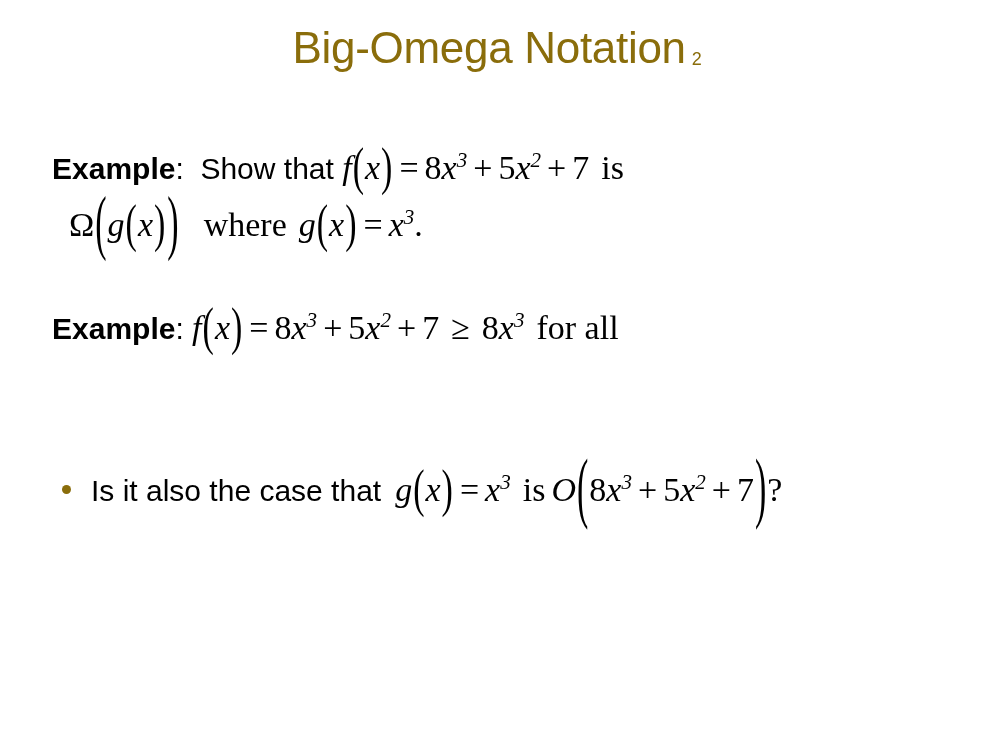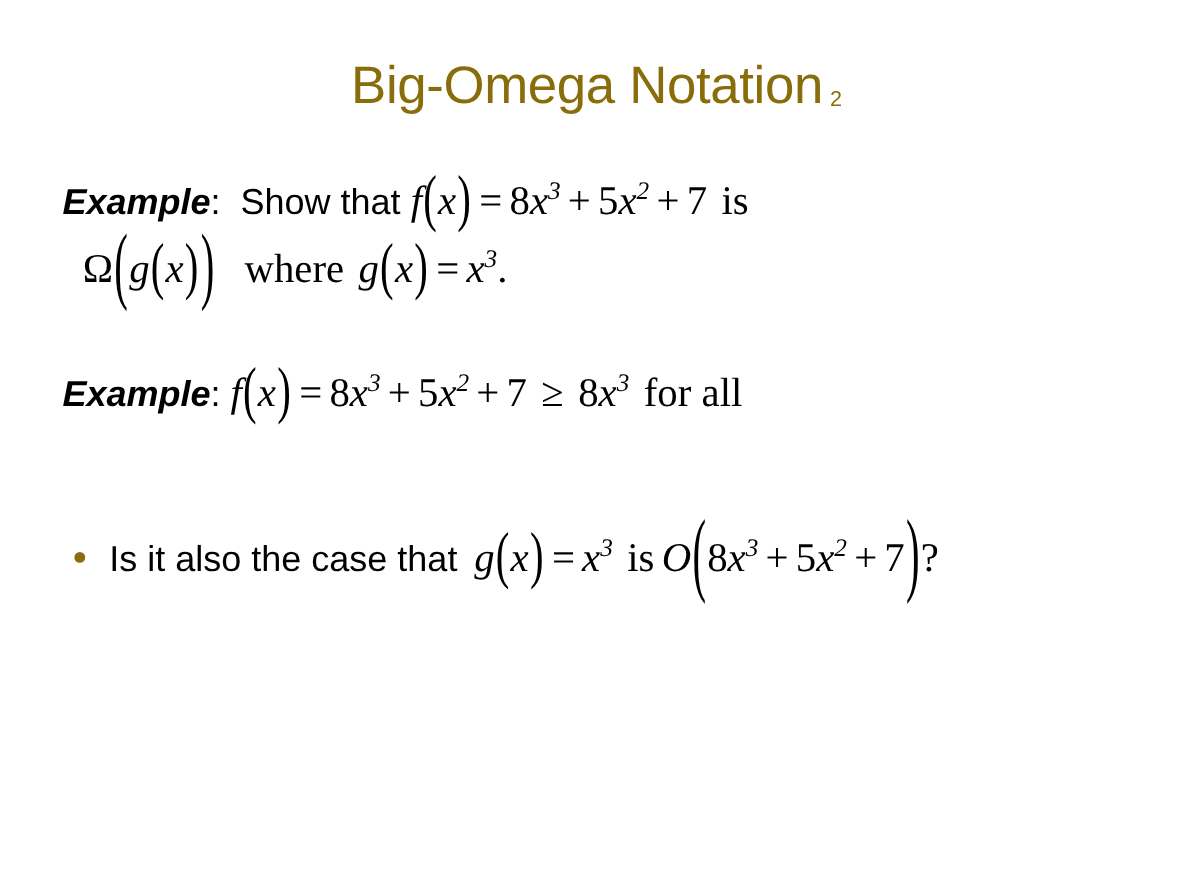--- a/index.html
+++ b/index.html
@@ -22,21 +22,20 @@
     left: 0;
     top: 24px;
     width: 994px;
     text-align: center;
     font-family: "Liberation Sans", sans-serif;
     font-size: 44px;
     font-weight: 400;
     letter-spacing: -0.3px;
     line-height: 1.1;
     white-space: nowrap;
-    margin-top: 24px;
   }
   .slide-title .title-main { }
   .slide-title .title-sub {
     font-size: 18px;
     vertical-align: baseline;
     position: relative;
     top: 2px;
     margin-left: 6px;
   }
 
@@ -51,21 +50,20 @@
 
   .block {
     position: absolute;
     font-size: 30px;
     line-height: 40px;
     color: #000000;
   }
 
   .lead {
     font-weight: 700;
-    font-style: italic;
   }
   .plain {
     font-weight: 400;
   }
   .italic-var {
     font-style: italic;
   }
 
   
   .math {
@@ -107,21 +105,21 @@
   }
   .math .upright {
     font-style: normal;
   }
 
   
   #block-example   { left: 52px;  top: 148px; }
   #block-example2  { left: 69px;  top: 205px; text-decoration: underline; }
   #block-solution  { left: 52px;  top: 308px; }
   #block-solution2 { left: 52px;  top: 357px; }
-  #block-bullet    { left: 62px;  top: 446px; }
+  #block-bullet    { left: 62px;  top: 470px; }
 
   
   .bullet-row {
     display: flex;
     align-items: baseline;
   }
   .bullet-dot {
     width: 9px;
     height: 9px;
     border-radius: 50%;

